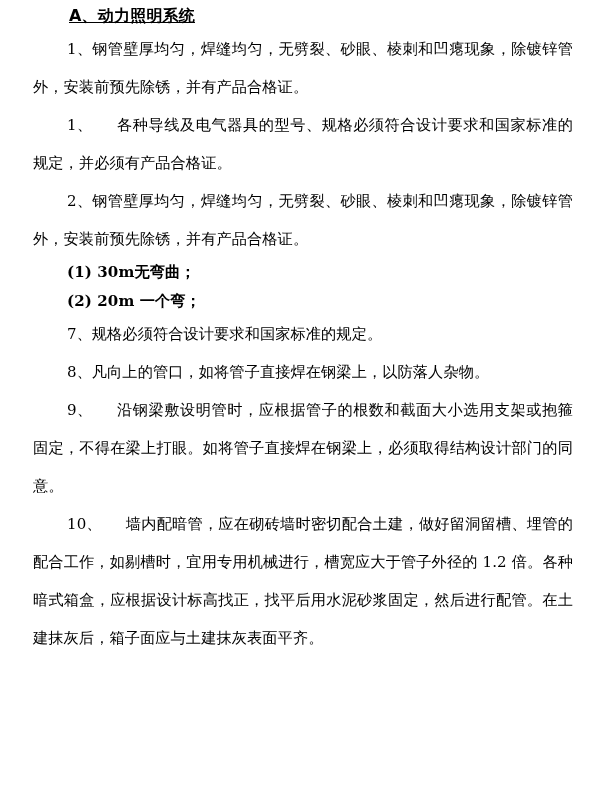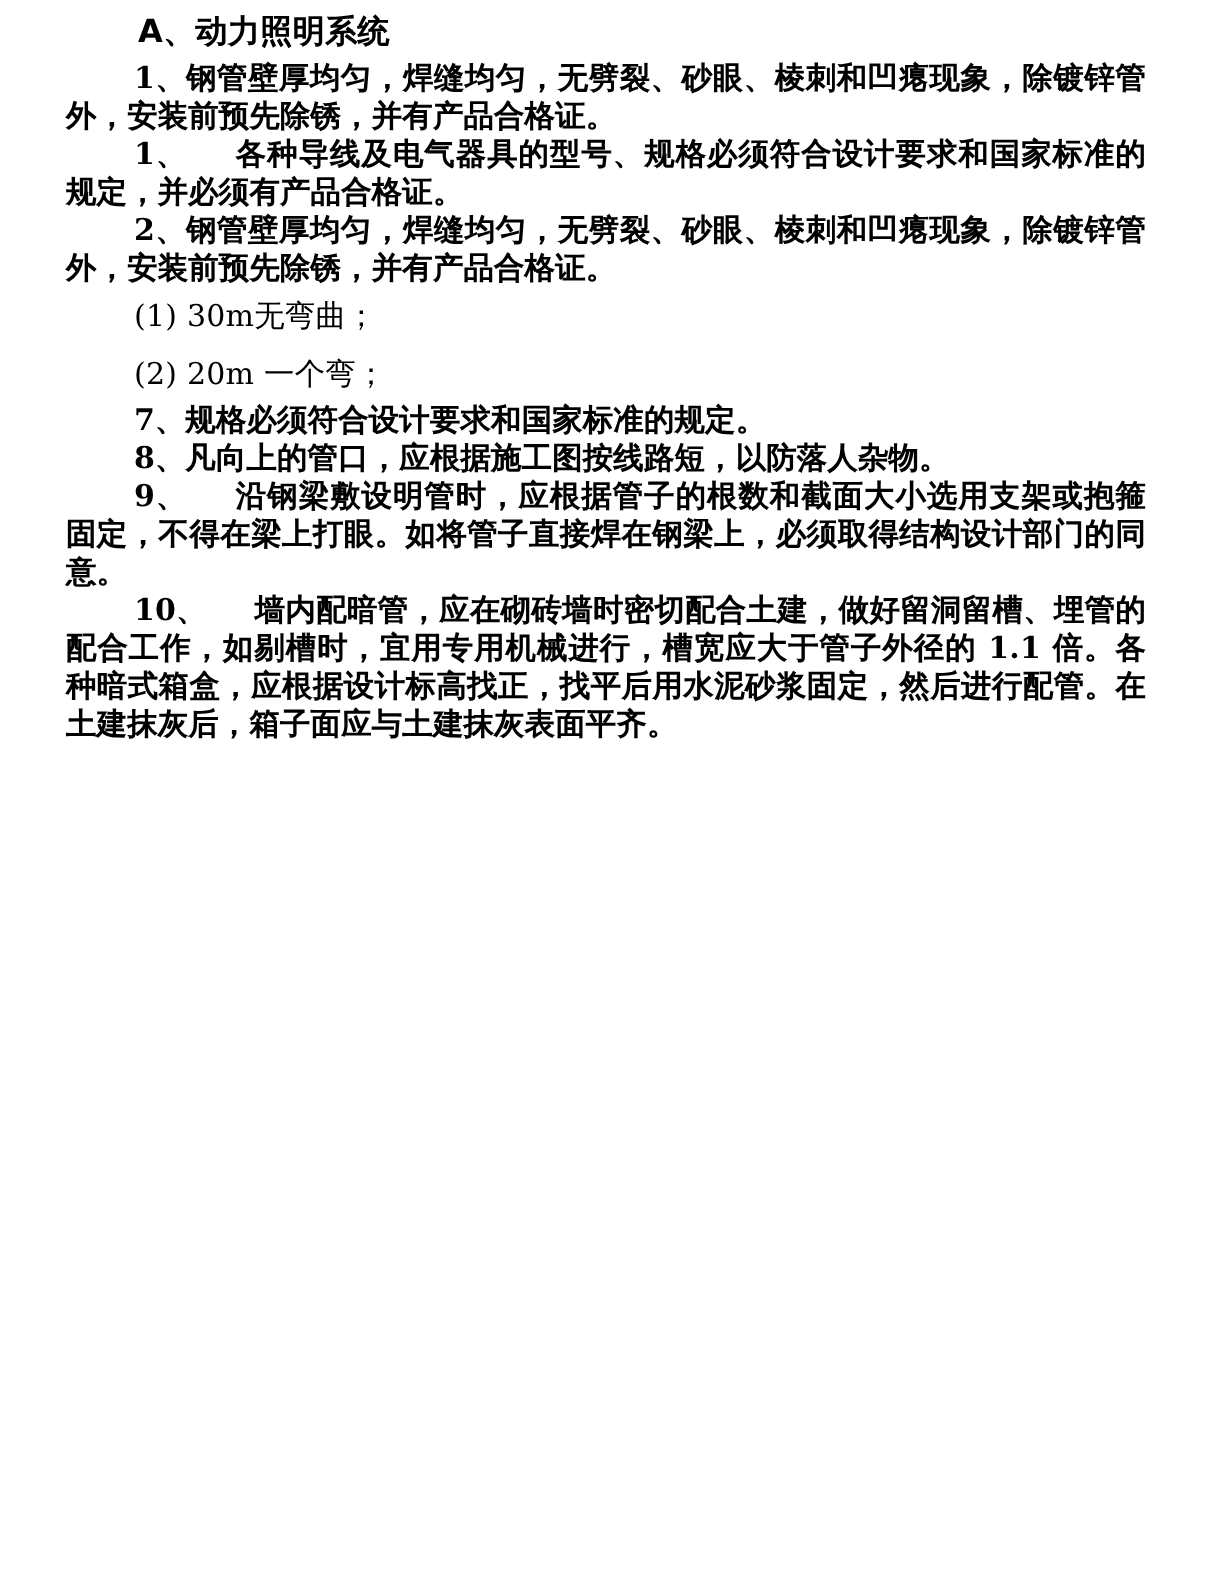--- a/index.html
+++ b/index.html
@@ -29,35 +29,35 @@
   .doc-title {
     font-family: "DejaVu Sans", "Liberation Sans", sans-serif;
     font-weight: bold;
     font-size: 16px;
     line-height: 28px;
     margin: 0;
     padding: 2px 0 0 0;
     text-indent: 36px;
     letter-spacing: 0.2px;
     white-space: nowrap;
+    text-decoration: underline;
   }
 
   
   .para {
     font-family: "DejaVu Sans", "Liberation Sans", sans-serif;
     font-size: 15.2px;
-    line-height: 19px;
+    line-height: 38px;
     margin: 0;
     padding: 0;
     text-indent: 34px;
     text-align: justify;
     text-justify: inter-ideograph;
     letter-spacing: 0.1px;
     word-break: break-all;
-    font-weight: bold;
   }
 
   
   .num {
     font-family: "DejaVu Serif", "Liberation Serif", serif;
     font-size: 15px;
   }
 
   
   .gap {
@@ -73,20 +73,21 @@
 
   
   .subitem {
     font-family: "DejaVu Sans", "Liberation Sans", sans-serif;
     font-size: 15.2px;
     line-height: 28.6px;
     margin: 0;
     padding: 0;
     text-indent: 34px;
     letter-spacing: 0.1px;
+    font-weight: bold;
   }
 </style>
 </head>
 <body>
 
 <div class="page">
 
   <h1 class="doc-title">A、动力照明系统</h1>
 
   <p class="para">
@@ -110,24 +111,24 @@
   </p>
   <p class="subitem">
     <span class="lat">(2)</span>&nbsp;<span class="lat">20m</span><span> 一个弯；</span>
   </p>
 
   <p class="para">
     <span class="num">7</span><span class="num">、</span><span>规格必须符合设计要求和国家标准的规定。</span>
   </p>
 
   <p class="para">
-    <span class="num">8</span><span class="num">、</span><span>凡向上的管口，应根据施工图按线路短，以防落人杂物。</span>
+    <span class="num">8</span><span class="num">、</span><span>凡向上的管口，如将管子直接焊在钢梁上，以防落人杂物。</span>
   </p>
 
   <p class="para">
     <span class="num">9</span><span class="num">、</span><span class="gap"></span><span>沿钢梁敷设明管时，应根据管子的根数和截面大小选用支架或抱箍固定，不得在梁上打眼。如将管子直接焊在钢梁上，必须取得结构设计部门的同意。</span>
   </p>
 
   <p class="para">
-    <span class="num">10</span><span class="num">、</span><span class="gap"></span><span>墙内配暗管，应在砌砖墙时密切配合土建，做好留洞留槽、埋管的配合工作，如剔槽时，宜用专用机械进行，槽宽应大于管子外径的 </span><span class="lat">1.1</span><span> 倍。各种暗式箱盒，应根据设计标高找正，找平后用水泥砂浆固定，然后进行配管。在土建抹灰后，箱子面应与土建抹灰表面平齐。</span>
+    <span class="num">10</span><span class="num">、</span><span class="gap"></span><span>墙内配暗管，应在砌砖墙时密切配合土建，做好留洞留槽、埋管的配合工作，如剔槽时，宜用专用机械进行，槽宽应大于管子外径的 </span><span class="lat">1.2</span><span> 倍。各种暗式箱盒，应根据设计标高找正，找平后用水泥砂浆固定，然后进行配管。在土建抹灰后，箱子面应与土建抹灰表面平齐。</span>
   </p>
 
 </div>
 
 </body></html>

